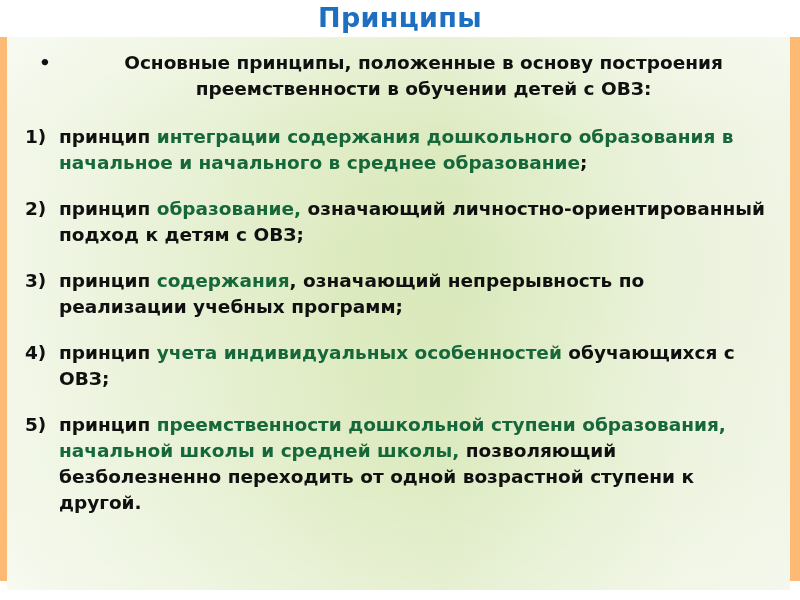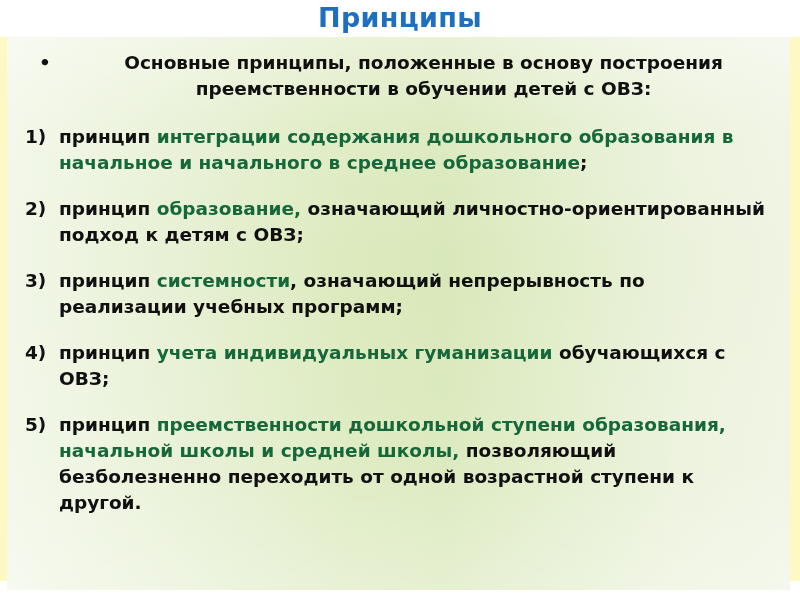--- a/index.html
+++ b/index.html
@@ -11,21 +11,21 @@
     width: 800px;
     height: 600px;
     overflow: hidden;
     font-family: "DejaVu Sans", "Liberation Sans", sans-serif;
   }
 
   .slide {
     position: relative;
     width: 800px;
     height: 581px;
-    background: #fef9c3;
+    background: #fdba74;
     box-sizing: border-box;
   }
 
   
   .title-band {
     position: absolute;
     left: 0;
     top: 0;
     width: 800px;
     height: 37px;
@@ -161,28 +161,28 @@
     <div class="principle-item">
       <span class="item-number">2)</span>
       <span class="item-text">
         <span class="seg-dark">принцип </span><span class="seg-green">образование,</span><span class="seg-dark"> означающий личностно-ориентированный подход к детям с ОВЗ;</span>
       </span>
     </div>
 
     <div class="principle-item">
       <span class="item-number">3)</span>
       <span class="item-text">
-        <span class="seg-dark">принцип </span><span class="seg-green">системности</span><span class="seg-dark">, означающий непрерывность по реализации учебных программ;</span>
+        <span class="seg-dark">принцип </span><span class="seg-green">содержания</span><span class="seg-dark">, означающий непрерывность по реализации учебных программ;</span>
       </span>
     </div>
 
     <div class="principle-item">
       <span class="item-number">4)</span>
       <span class="item-text">
-        <span class="seg-dark">принцип </span><span class="seg-green">учета индивидуальных гуманизации</span><span class="seg-dark"> обучающихся с ОВЗ;</span>
+        <span class="seg-dark">принцип </span><span class="seg-green">учета индивидуальных особенностей</span><span class="seg-dark"> обучающихся с ОВЗ;</span>
       </span>
     </div>
 
     <div class="principle-item last">
       <span class="item-number">5)</span>
       <span class="item-text">
         <span class="seg-dark">принцип </span><span class="seg-green">преемственности дошкольной ступени образования, начальной школы и средней школы,</span><span class="seg-dark"> позволяющий безболезненно переходить от одной возрастной ступени к другой.</span>
       </span>
     </div>
 

